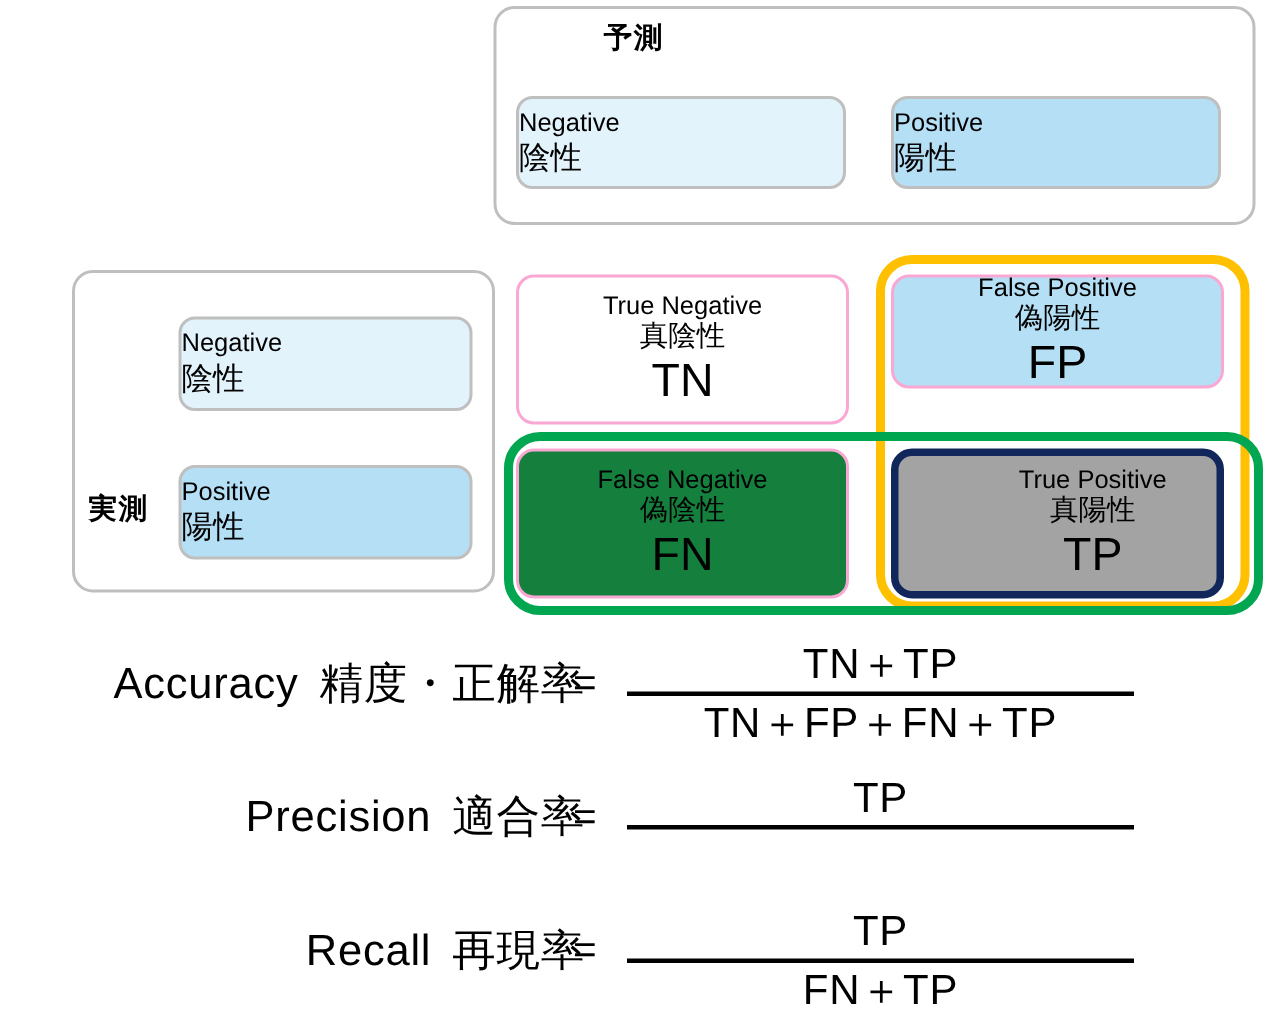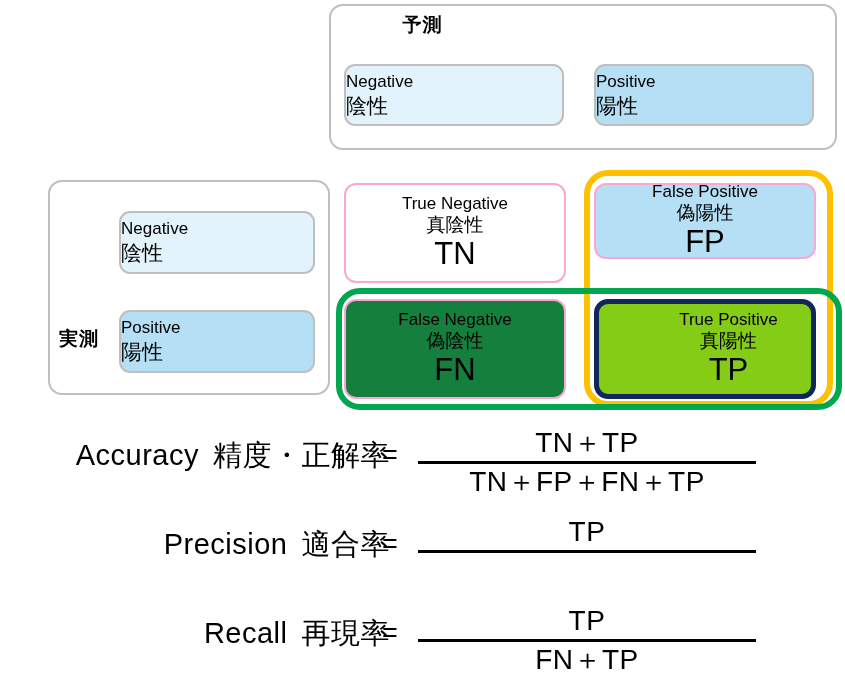--- a/index.html
+++ b/index.html
@@ -114,21 +114,21 @@
   #cell-fp {
     left: 594px; top: 183px; width: 222px; height: 76px;
     background: #B5DFF4;
   }
   #cell-fn {
     left: 344px; top: 299px; width: 222px; height: 100px;
     background: #15803d;
   }
   #cell-tp {
     left: 594px; top: 299px; width: 222px; height: 100px;
-    background: #84cc16;
+    background: #a3a3a3;
     border: 5px solid #11275B;
     border-radius: 14px;
     padding-left: 47px;
   }
 
   
   .ring {
     position: absolute;
     box-sizing: border-box;
     background: transparent;

